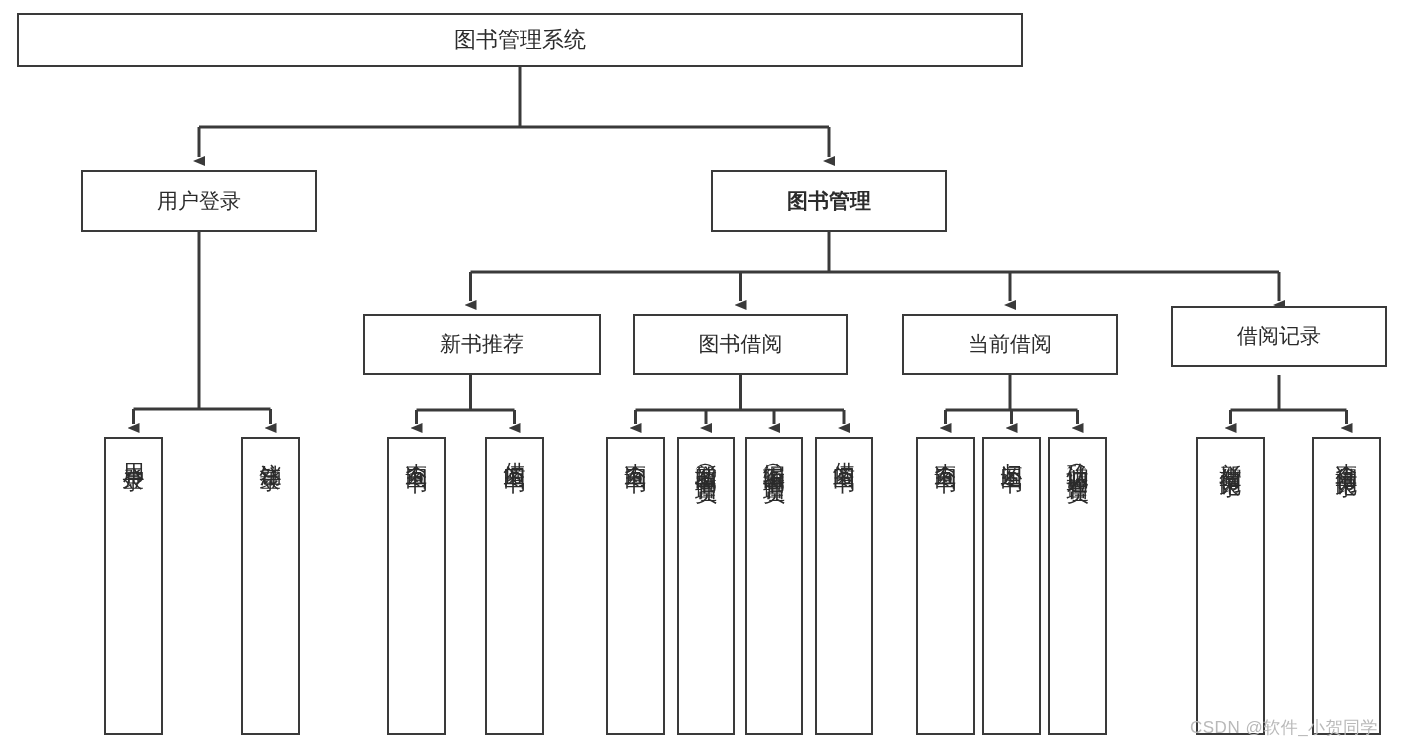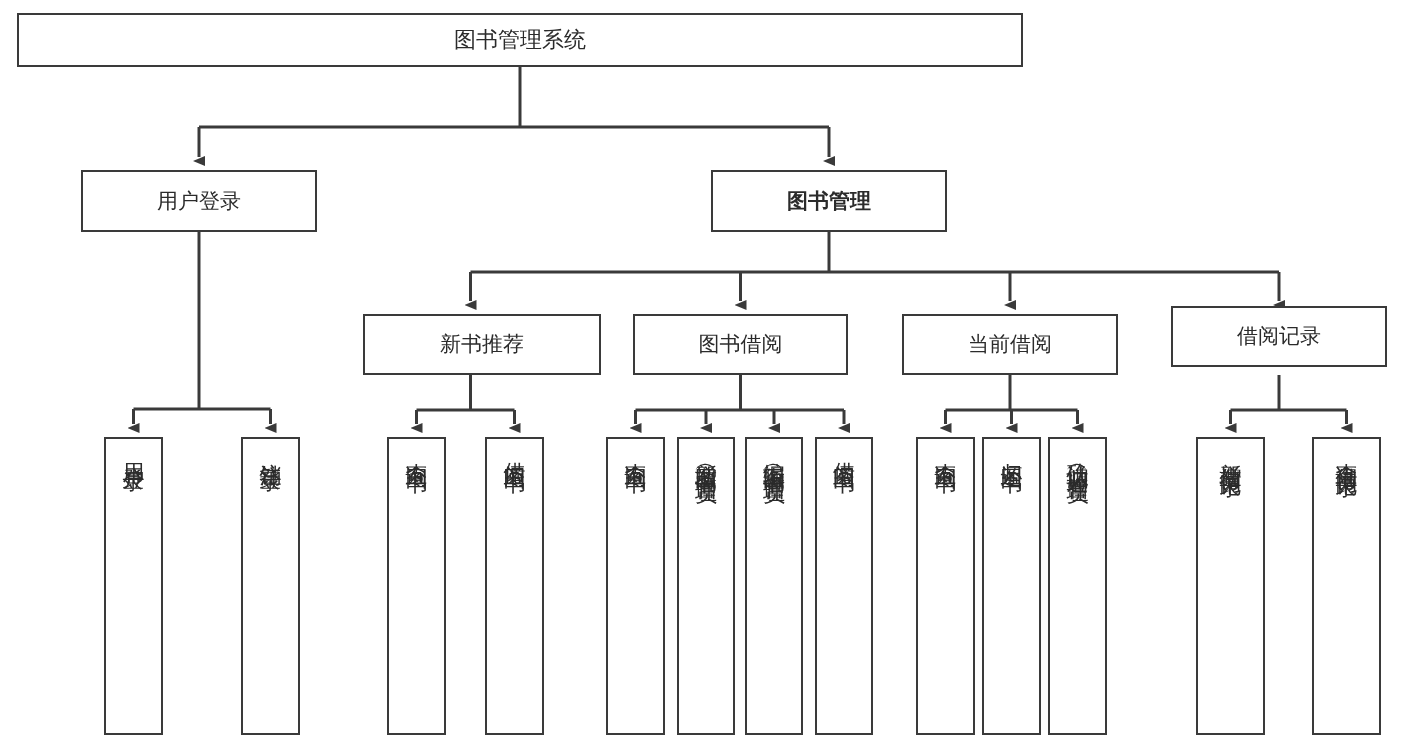--- a/index.html
+++ b/index.html
@@ -170,14 +170,15 @@
         <span class="label">确认归还（管理员）</span>
       </div>
       <div class="node vertical" style="left: 1196px; top: 437px; width: 69px; height: 298px;">
         <span class="label">新增借阅记录</span>
       </div>
       <div class="node vertical" style="left: 1312px; top: 437px; width: 69px; height: 298px;">
         <span class="label">查询借阅记录</span>
       </div>
     </div>
 
+  <div class="watermark" style="left: 1190px; top: 716px;">CSDN @软件_小贺同学</div>
 
 </div>
 
 </body></html>

